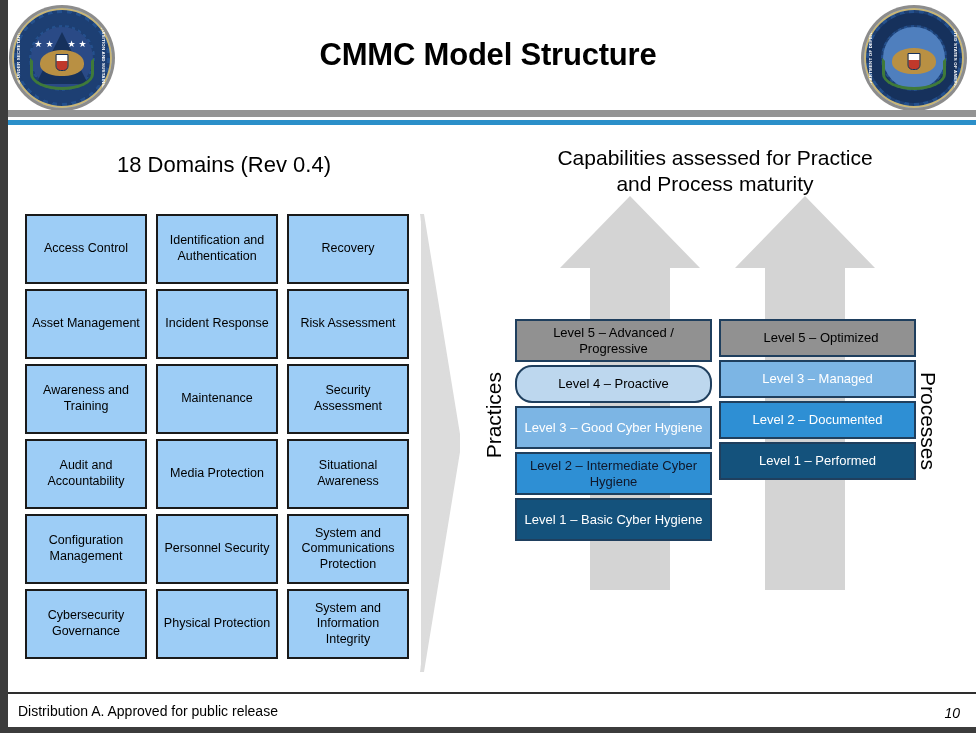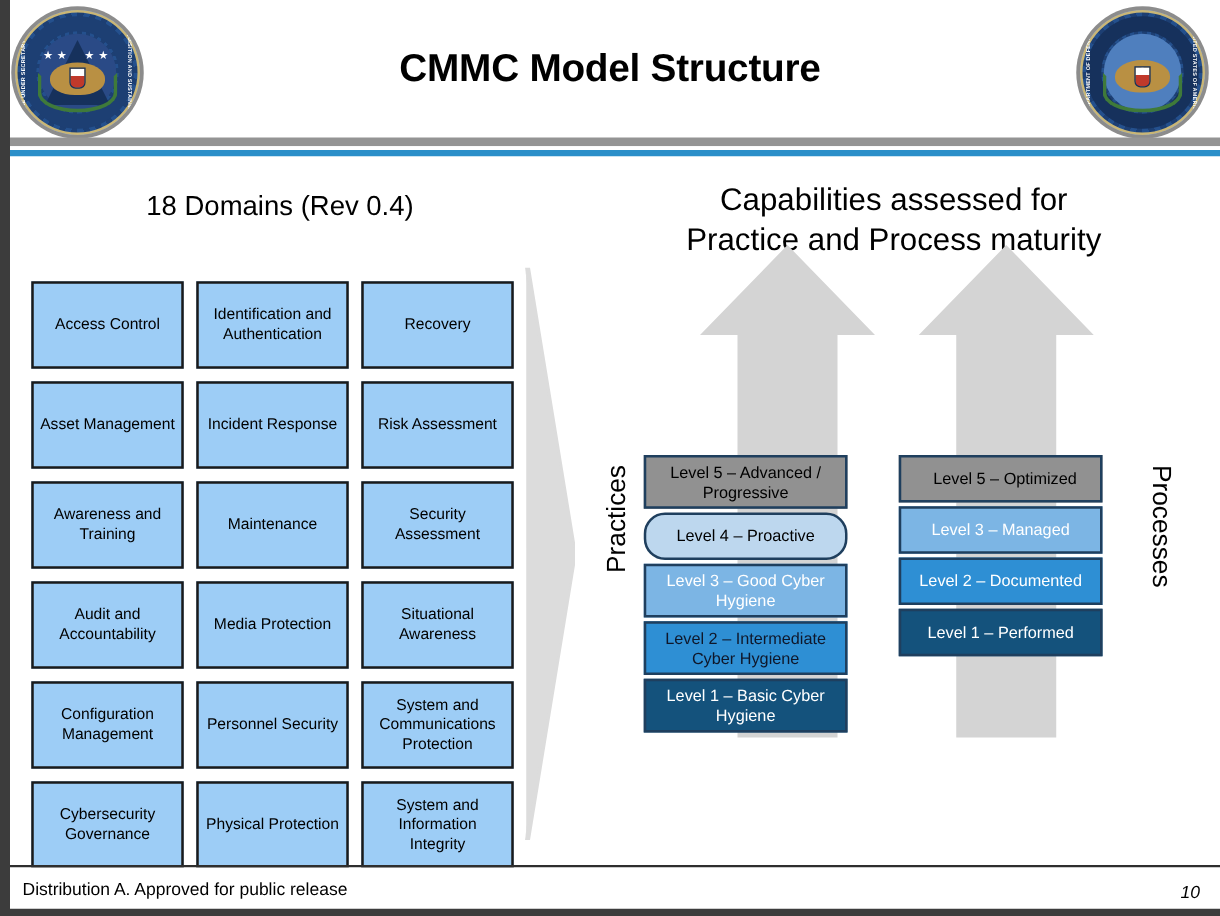--- a/index.html
+++ b/index.html
@@ -39,35 +39,35 @@
          align-items:center;justify-content:center;font-size:31px;font-weight:bold;color:#000000;
          letter-spacing:-.2px;}
 
   .bar-gray{position:absolute;left:0;top:110px;width:976px;height:7px;background:#949494;}
   .bar-white{position:absolute;left:0;top:117px;width:976px;height:3px;background:#ffffff;}
   .bar-blue{position:absolute;left:0;top:120px;width:976px;height:5px;background:#2b8fc9;}
 
   
   .domains-title{position:absolute;left:24px;top:152px;width:400px;text-align:center;
                  font-size:22px;color:#000;}
-  .grid{position:absolute;left:25px;top:225px;width:385px;
+  .grid{position:absolute;left:25px;top:214px;width:385px;
         display:grid;grid-template-columns:repeat(3,122px);grid-auto-rows:70px;
-        column-gap:9px;row-gap:5px;gap:10px;}
+        column-gap:9px;row-gap:5px;}
   .cell{background:#9DCDF6;border:2px solid #1a1a1a;display:flex;align-items:center;
         justify-content:center;text-align:center;font-size:12.5px;line-height:1.25;color:#000;
         padding:2px 4px;box-sizing:border-box;}
 
   
   .funnel{position:absolute;left:418px;top:214px;width:42px;height:458px;}
 
   
   .cap-title{position:absolute;left:545px;top:145px;width:340px;text-align:center;
-             font-size:25px;line-height:1.26;color:#000;}
+             font-size:21px;line-height:1.26;color:#000;}
   .arrows{position:absolute;left:480px;top:196px;width:470px;height:400px;}
-  .lvl-col{position:absolute;width:163px;margin-top:45px;}
+  .lvl-col{position:absolute;width:197px;}
   .lvl-col.left{left:515px;top:319px;}
   .lvl-col.right{left:719px;top:319px;}
   .lvl{border:2px solid #1F3F5E;box-sizing:border-box;display:flex;align-items:center;
        justify-content:center;text-align:center;font-size:13px;line-height:1.2;
        margin-bottom:3px;padding:2px 5px;}
   .lvl.h2{height:43px;}
   .lvl.h1{height:38px;}
 
   .side-lbl{position:absolute;font-size:21px;color:#000;white-space:nowrap;}
   .side-lbl.practices{left:482px;top:372px;transform-origin:0 0;transform:rotate(-90deg) translate(-100%,0);}

